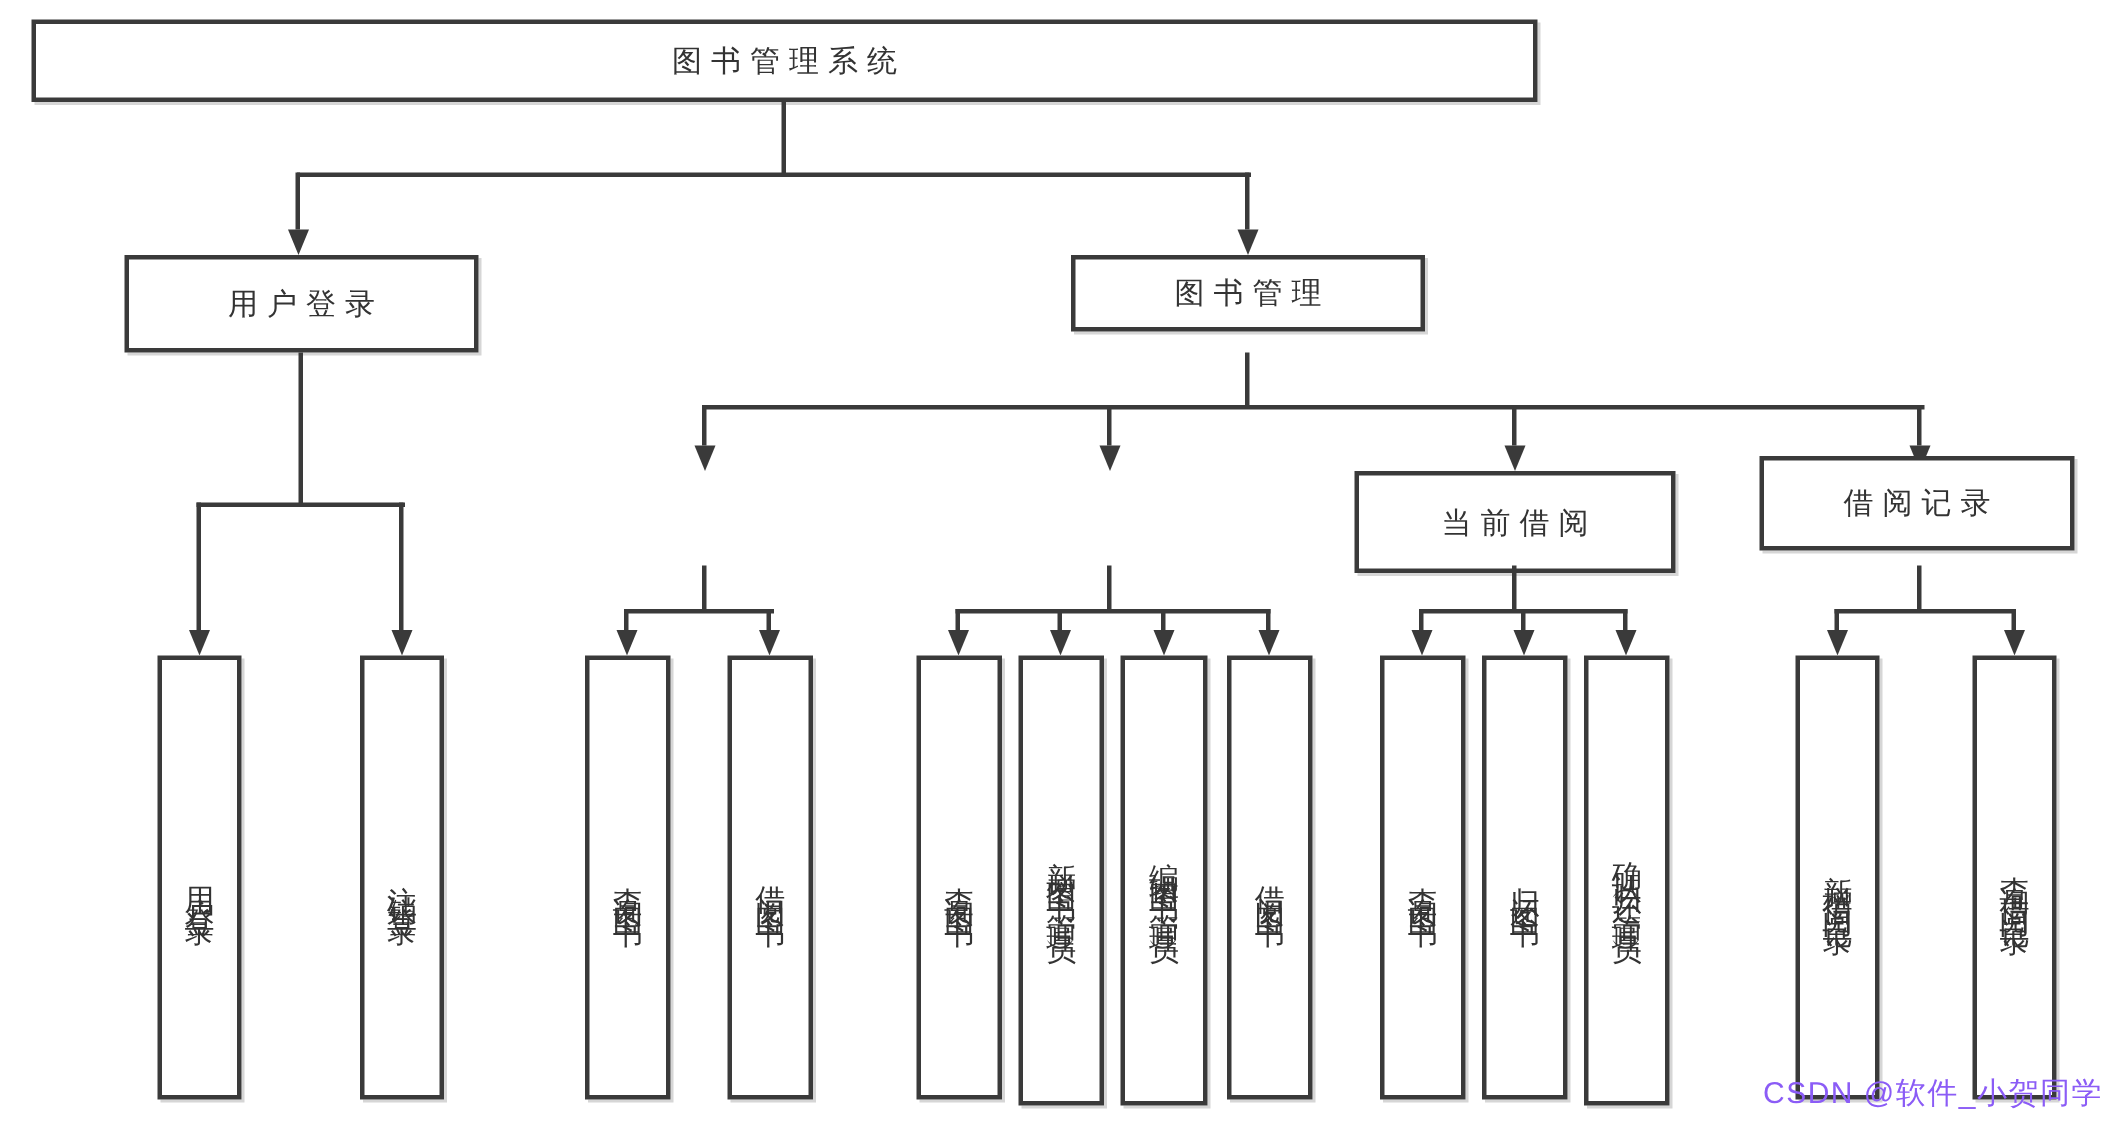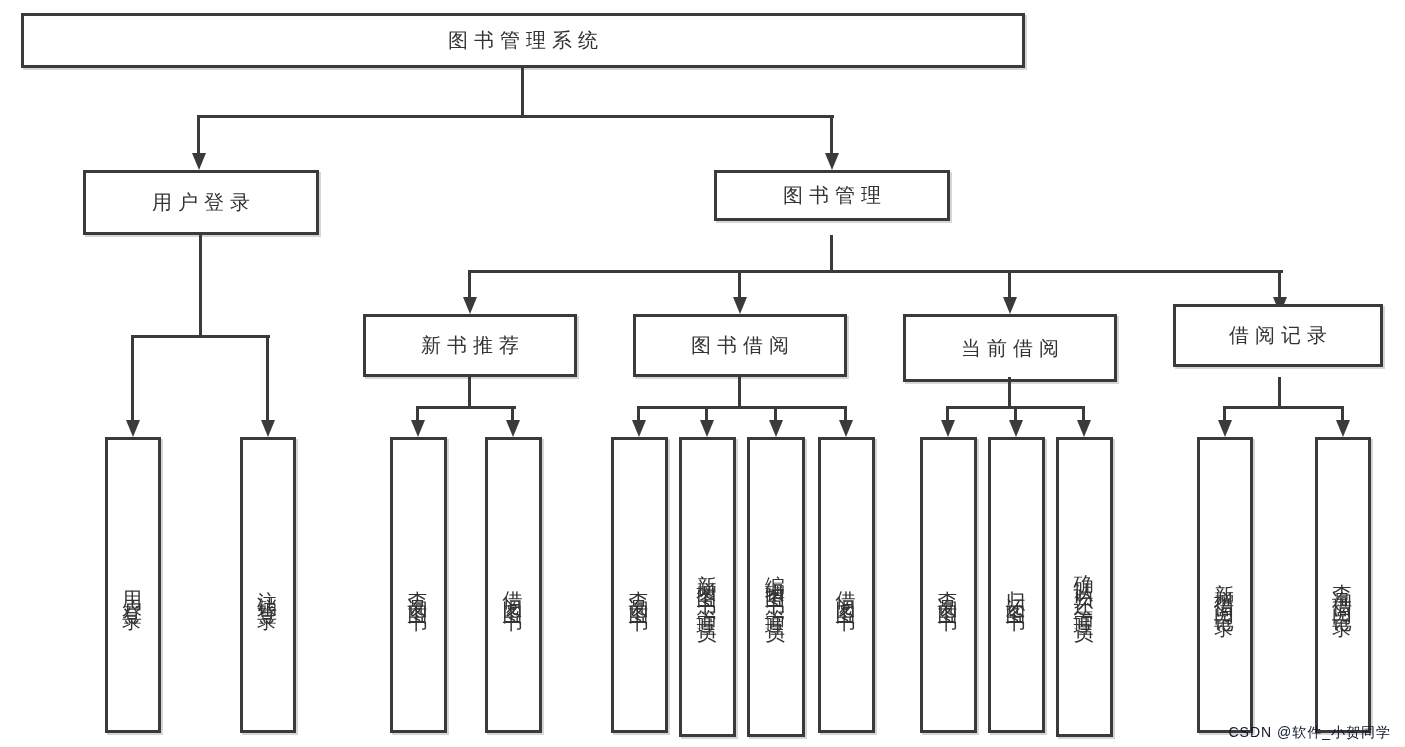--- a/index.html
+++ b/index.html
@@ -21,22 +21,22 @@
     color:#333333;white-space:nowrap;
   }
   .vl{position:absolute;width:3px;background:#3a3a3a;}
   .hl{position:absolute;height:3px;background:#3a3a3a;}
   .arr{
     position:absolute;width:0;height:0;
     border-left:7px solid transparent;border-right:7px solid transparent;
     border-top:17px solid #3a3a3a;
   }
   .watermark{
-    position:absolute;right:14px;bottom:5px;z-index:10;
-    font-size:14px;color:#0f172a;letter-spacing:1px;white-space:nowrap;
+    position:absolute;right:3px;bottom:5px;z-index:10;
+    font-size:20px;color:#8b5cf6;letter-spacing:1px;white-space:nowrap;
   }
 </style>
 </head>
 <body>
 
 <div id="canvas">
 
   <div class="box" style="left:21px;top:13px;width:1004px;height:55px">
     <span class="hlabel">图书管理系统</span>
   </div>
@@ -66,26 +66,20 @@
   <div class="hl" style="left:468px;top:270px;width:815px"></div>
   <div class="vl" style="left:468px;top:270px;height:27px"></div>
   <div class="arr" style="left:463px;top:297px"></div>
   <div class="vl" style="left:738px;top:270px;height:27px"></div>
   <div class="arr" style="left:733px;top:297px"></div>
   <div class="vl" style="left:1008px;top:270px;height:27px"></div>
   <div class="arr" style="left:1003px;top:297px"></div>
   <div class="vl" style="left:1278px;top:270px;height:27px"></div>
   <div class="arr" style="left:1273px;top:297px"></div>
 
-  <div class="box" style="left:363px;top:314px;width:214px;height:63px">
-    <span class="hlabel">新书推荐</span>
-  </div>
-  <div class="box" style="left:633px;top:314px;width:214px;height:63px">
-    <span class="hlabel">图书借阅</span>
-  </div>
   <div class="box" style="left:903px;top:314px;width:214px;height:68px">
     <span class="hlabel">当前借阅</span>
   </div>
   <div class="box" style="left:1173px;top:304px;width:210px;height:63px">
     <span class="hlabel">借阅记录</span>
   </div>
 
   <div class="vl" style="left:468px;top:377px;height:31px"></div>
   <div class="hl" style="left:416px;top:406px;width:100px"></div>
   <div class="vl" style="left:416px;top:406px;height:16px"></div>

